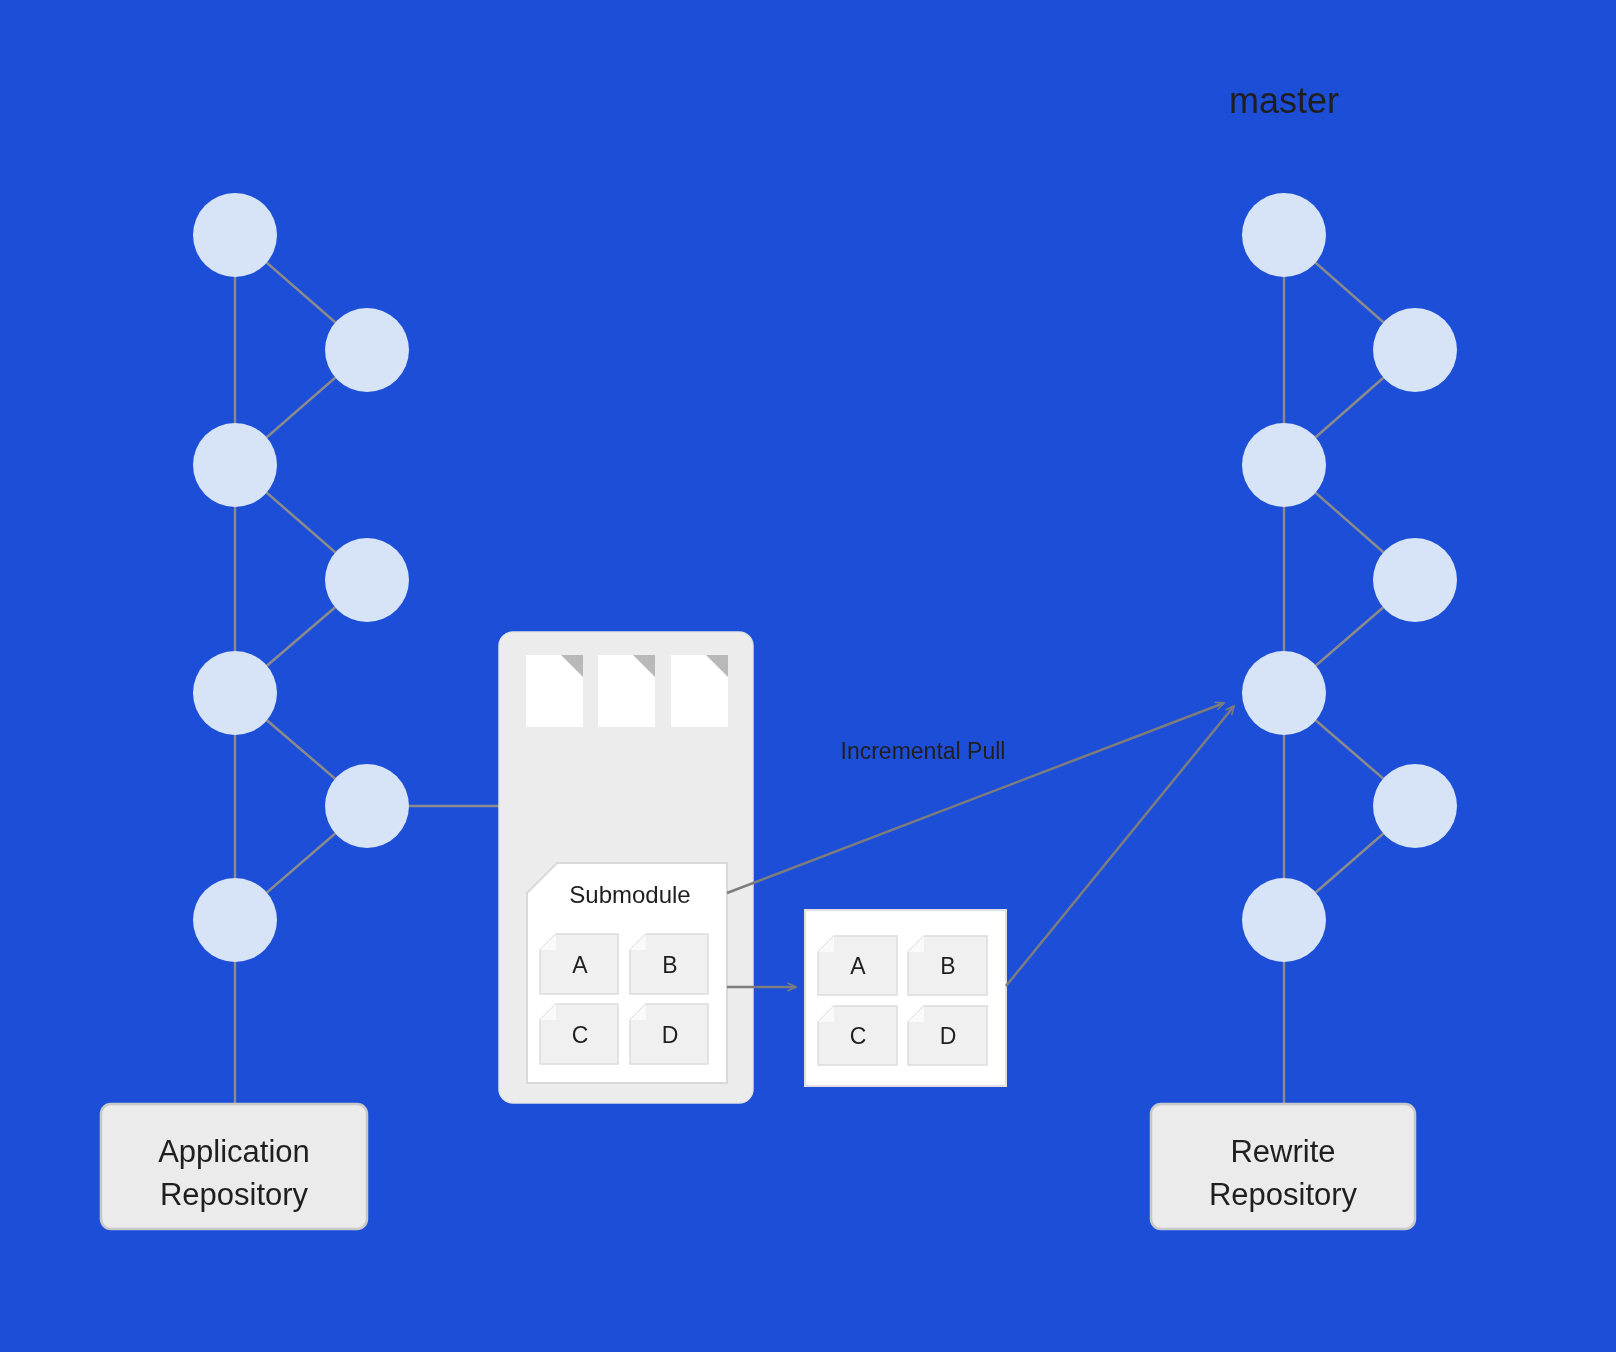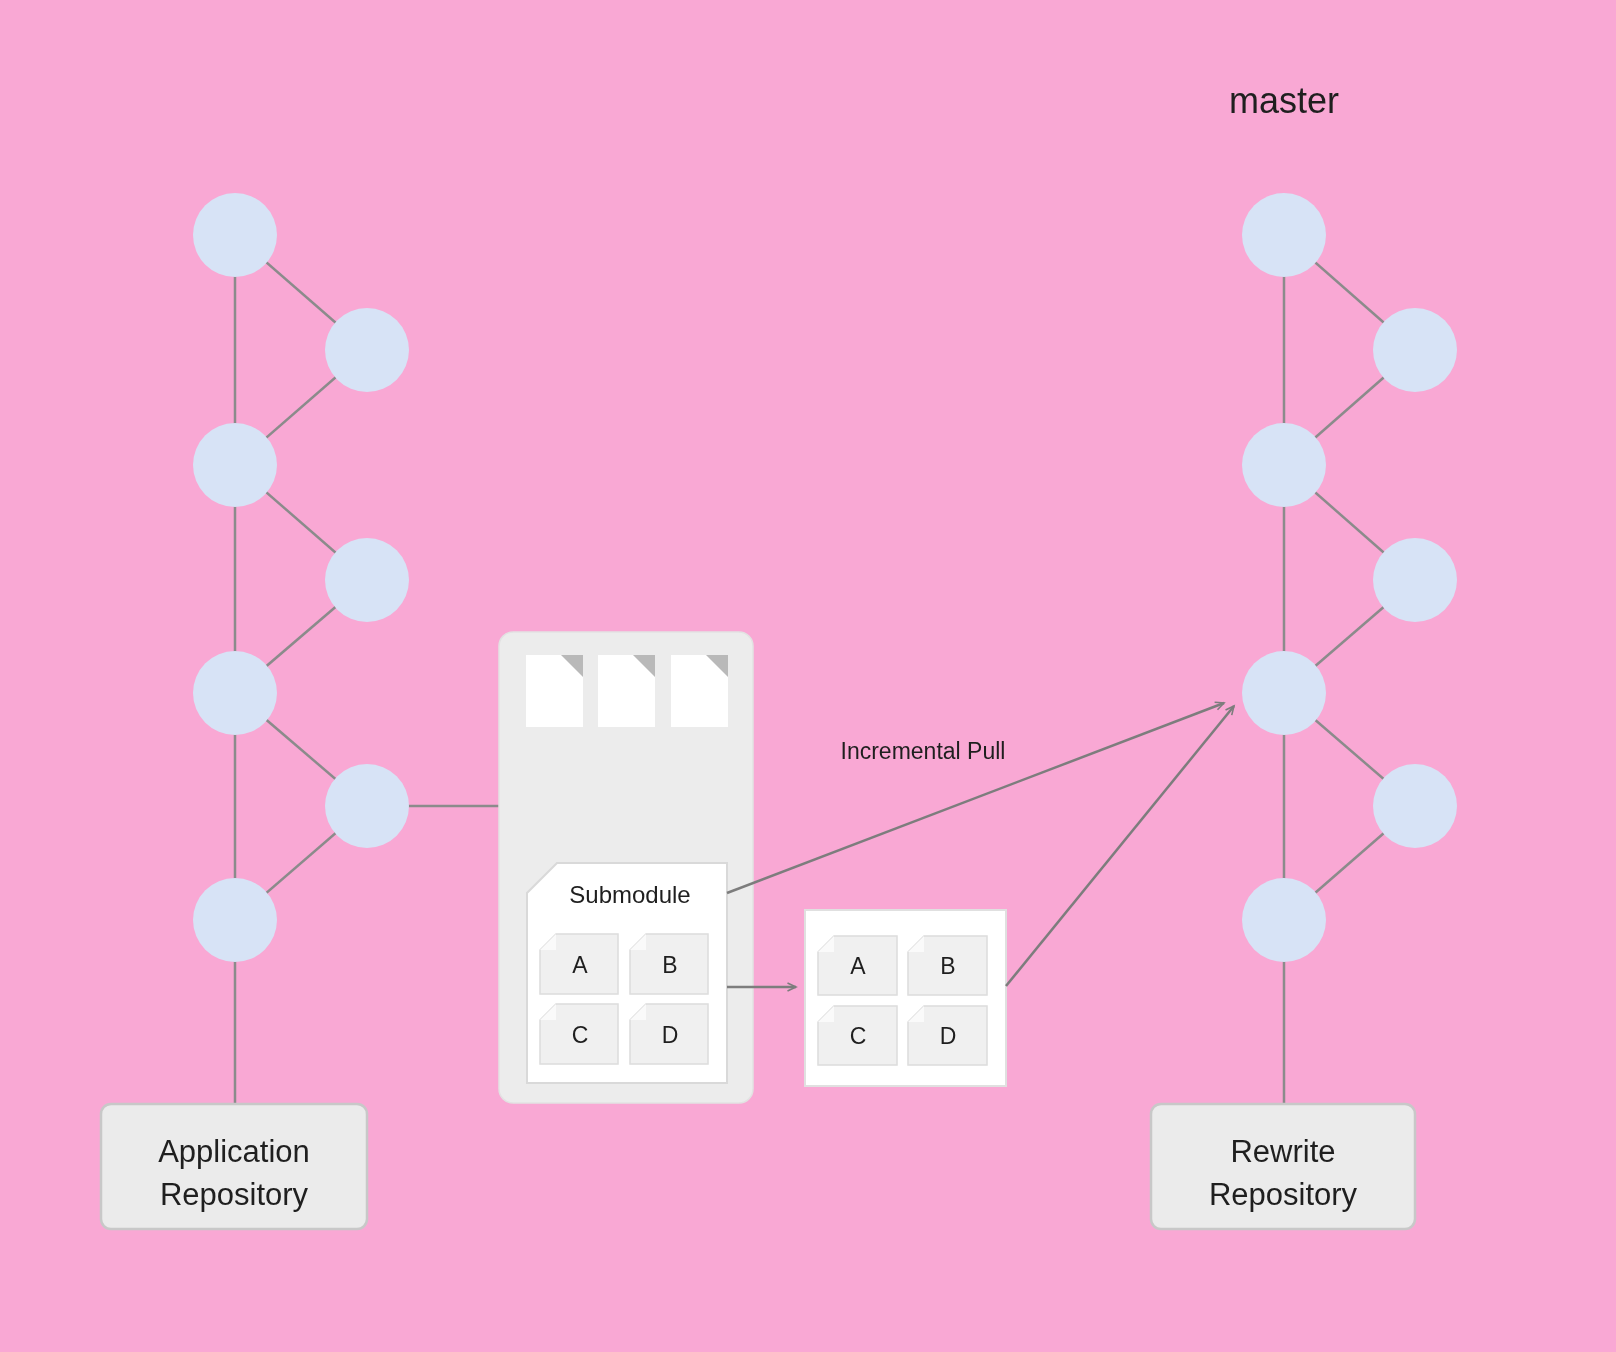--- a/index.html
+++ b/index.html
@@ -1,20 +1,20 @@
 <!DOCTYPE html>
 <html><head>
 <meta charset="utf-8">
 <style>
   html, body { margin: 0; padding: 0; background: #ffffff; }
   .stage {
     position: relative;
     width: 1616px;
     height: 1352px;
-    background: #f9a8d4;
+    background: #1d4ed8;
     font-family: "Liberation Sans", "DejaVu Sans", sans-serif;
     overflow: hidden;
   }
   svg { display: block; }
 
   .edge        { stroke: #8b8b8b; stroke-width: 2.5; }
   .arrow-line  { stroke: #7d7d7d; stroke-width: 2.5; fill: none; }
   .node        { fill: #d7e3f6; }
   .container-box { fill: #ececec; stroke: #e2e2e2; stroke-width: 1.5; }
   .file-sheet  { fill: #ffffff; }

